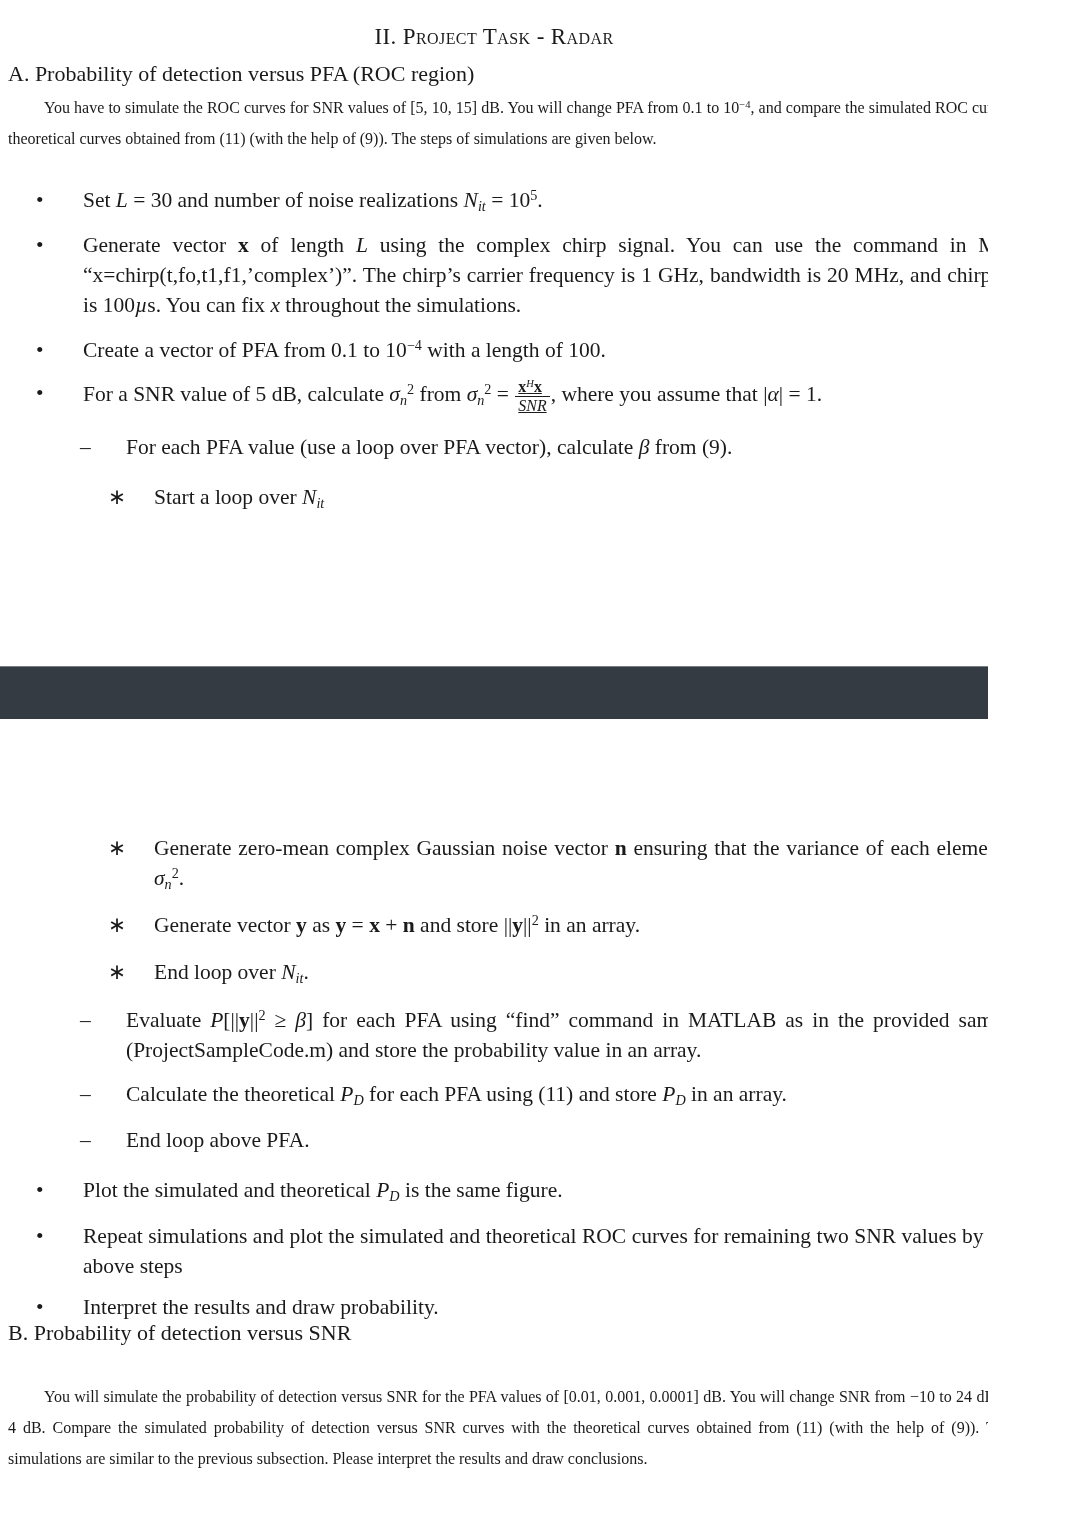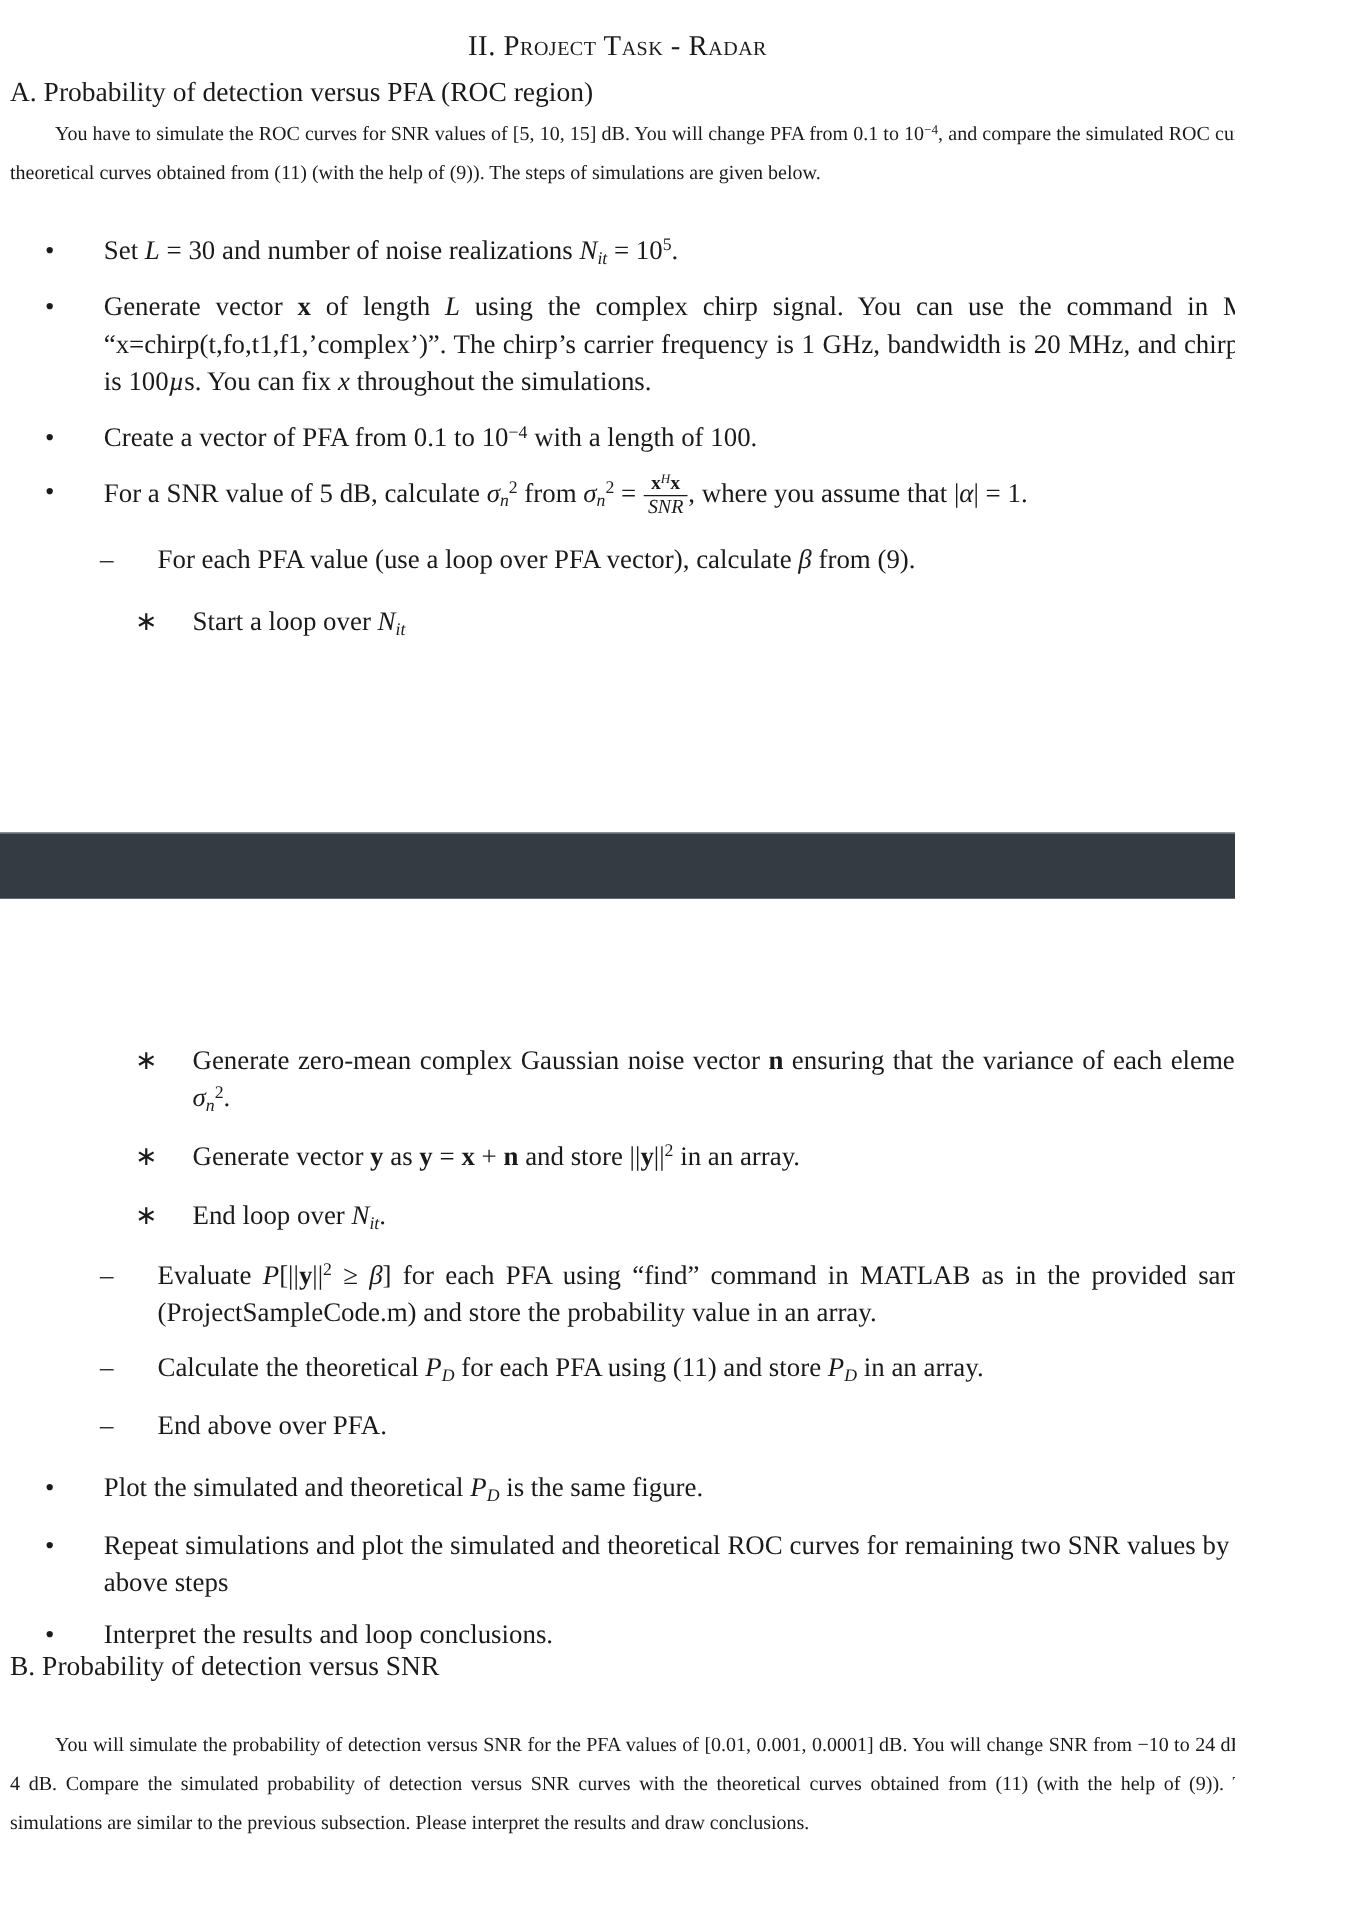--- a/index.html
+++ b/index.html
@@ -52,25 +52,26 @@
     left:0; top:666px;
     width:1080px; height:53px;
     background:#343b42;
     border-top:1px solid #767d83;
     box-sizing:border-box;
   }
   sup{font-size:0.66em; vertical-align:baseline; position:relative; top:-0.5em; line-height:0;}
   sub{font-size:0.66em; vertical-align:baseline; position:relative; top:0.28em; line-height:0;}
   .frac{
     display:inline-block;
-    text-align:center;
+    text-align:left;
     vertical-align:middle;
     font-size:0.74em;
     line-height:1.12;
     padding:0 1px;
+    text-decoration:underline;
   }
   .frac .fnum{display:block; border-bottom:1.4px solid currentColor; padding:0 3px;}
   .frac .fden{display:block; padding:0 3px;}
   b{font-weight:bold;}
   i{font-style:italic;}
 </style>
 </head>
 <body>
 
 <div class="page">
@@ -133,35 +134,35 @@
     <span class="txt">Evaluate <i>P</i>[||<b>y</b>||<sup>2</sup> ≥ <i>β</i>] for each PFA using “find” command in MATLAB as in the provided sample code (ProjectSampleCode.m) and store the probability value in an array.</span>
   </div>
 
   <div class="item lvl2" style="top:1079px">
     <span class="mk">–</span>
     <span class="txt">Calculate the theoretical <i>P</i><sub><i>D</i></sub> for each PFA using (11) and store <i>P</i><sub><i>D</i></sub> in an array.</span>
   </div>
 
   <div class="item lvl2" style="top:1125px">
     <span class="mk">–</span>
-    <span class="txt">End above over PFA.</span>
+    <span class="txt">End loop above PFA.</span>
   </div>
 
   <div class="item lvl1" style="top:1175px">
     <span class="mk">•</span>
     <span class="txt">Plot the simulated and theoretical <i>P</i><sub><i>D</i></sub> is the same figure.</span>
   </div>
 
   <div class="item lvl1" style="top:1221px">
     <span class="mk">•</span>
     <span class="txt">Repeat simulations and plot the simulated and theoretical ROC curves for remaining two SNR values by repeating above steps</span>
   </div>
 
   <div class="item lvl1" style="top:1292px">
     <span class="mk">•</span>
-    <span class="txt">Interpret the results and loop conclusions.</span>
+    <span class="txt">Interpret the results and draw probability.</span>
   </div>
 
   <div class="sec-head" style="top:1320px">B. Probability of detection versus SNR</div>
 
   <div class="para" style="top:1381px">You will simulate the probability of detection versus SNR for the PFA values of [0.01, 0.001, 0.0001] dB. You will change SNR from −10 to 24 dB, in steps of 4 dB. Compare the simulated probability of detection versus SNR curves with the theoretical curves obtained from (11) (with the help of (9)). The steps of simulations are similar to the previous subsection. Please interpret the results and draw conclusions.</div>
 
 </div>
 
 </body></html>

